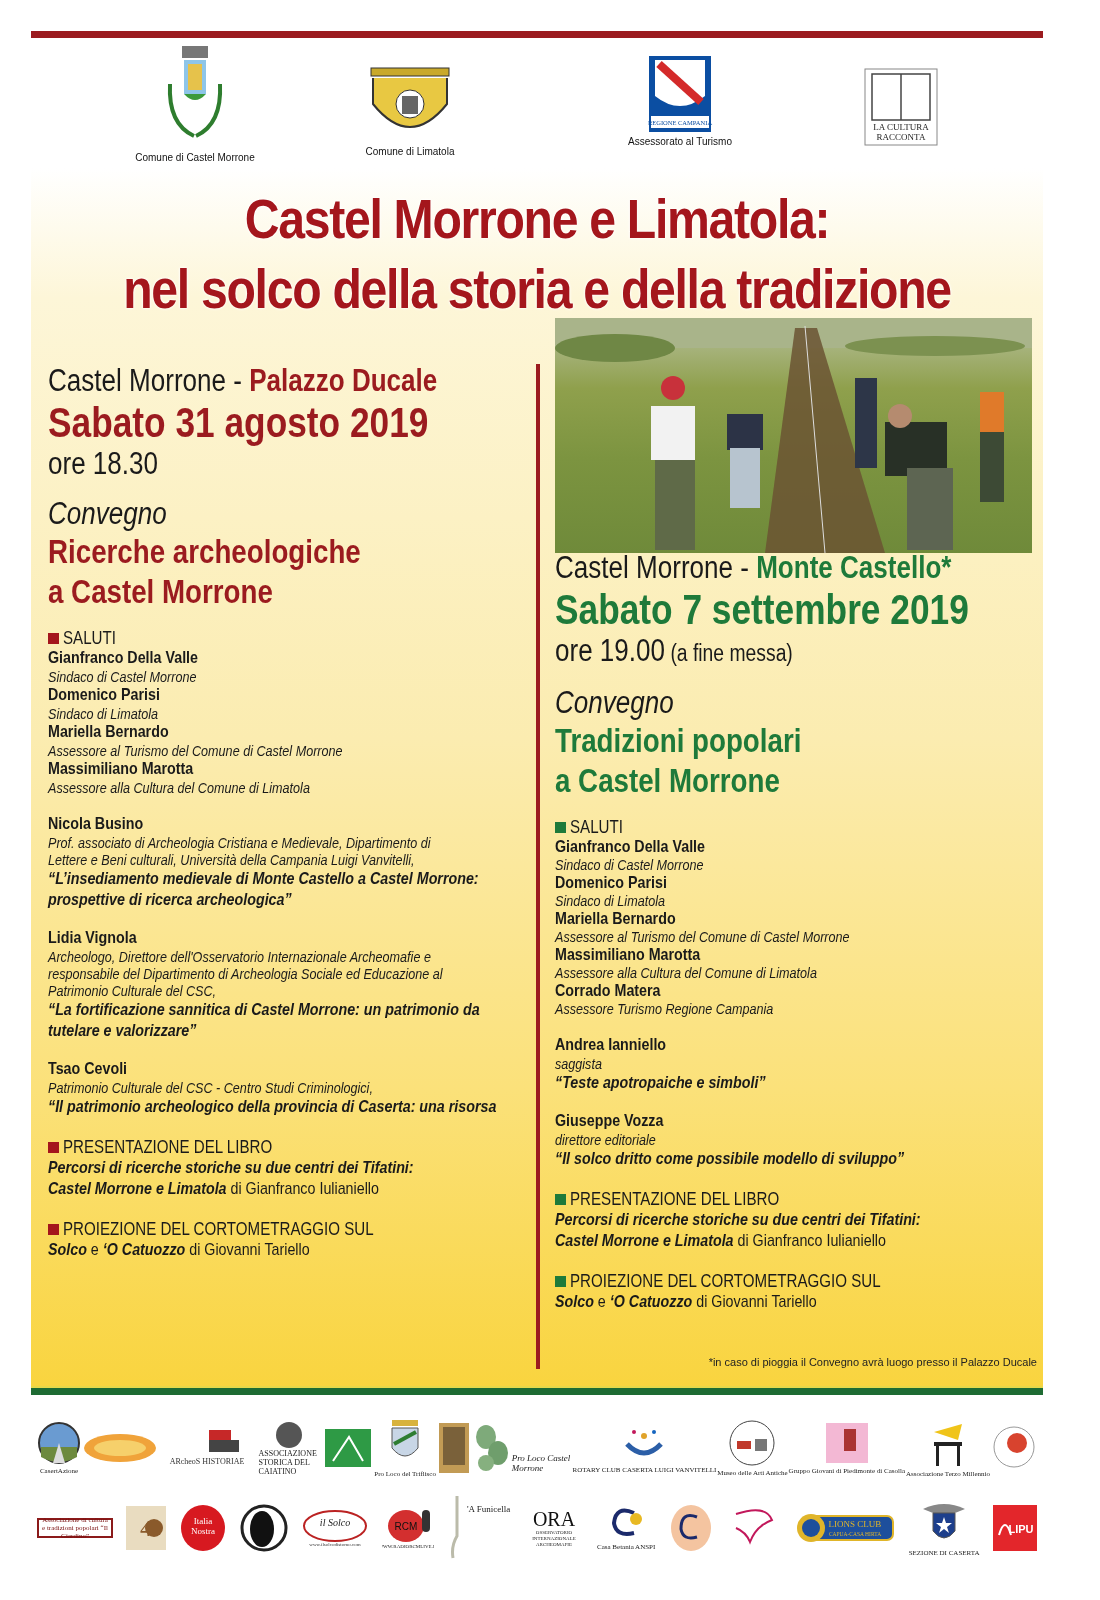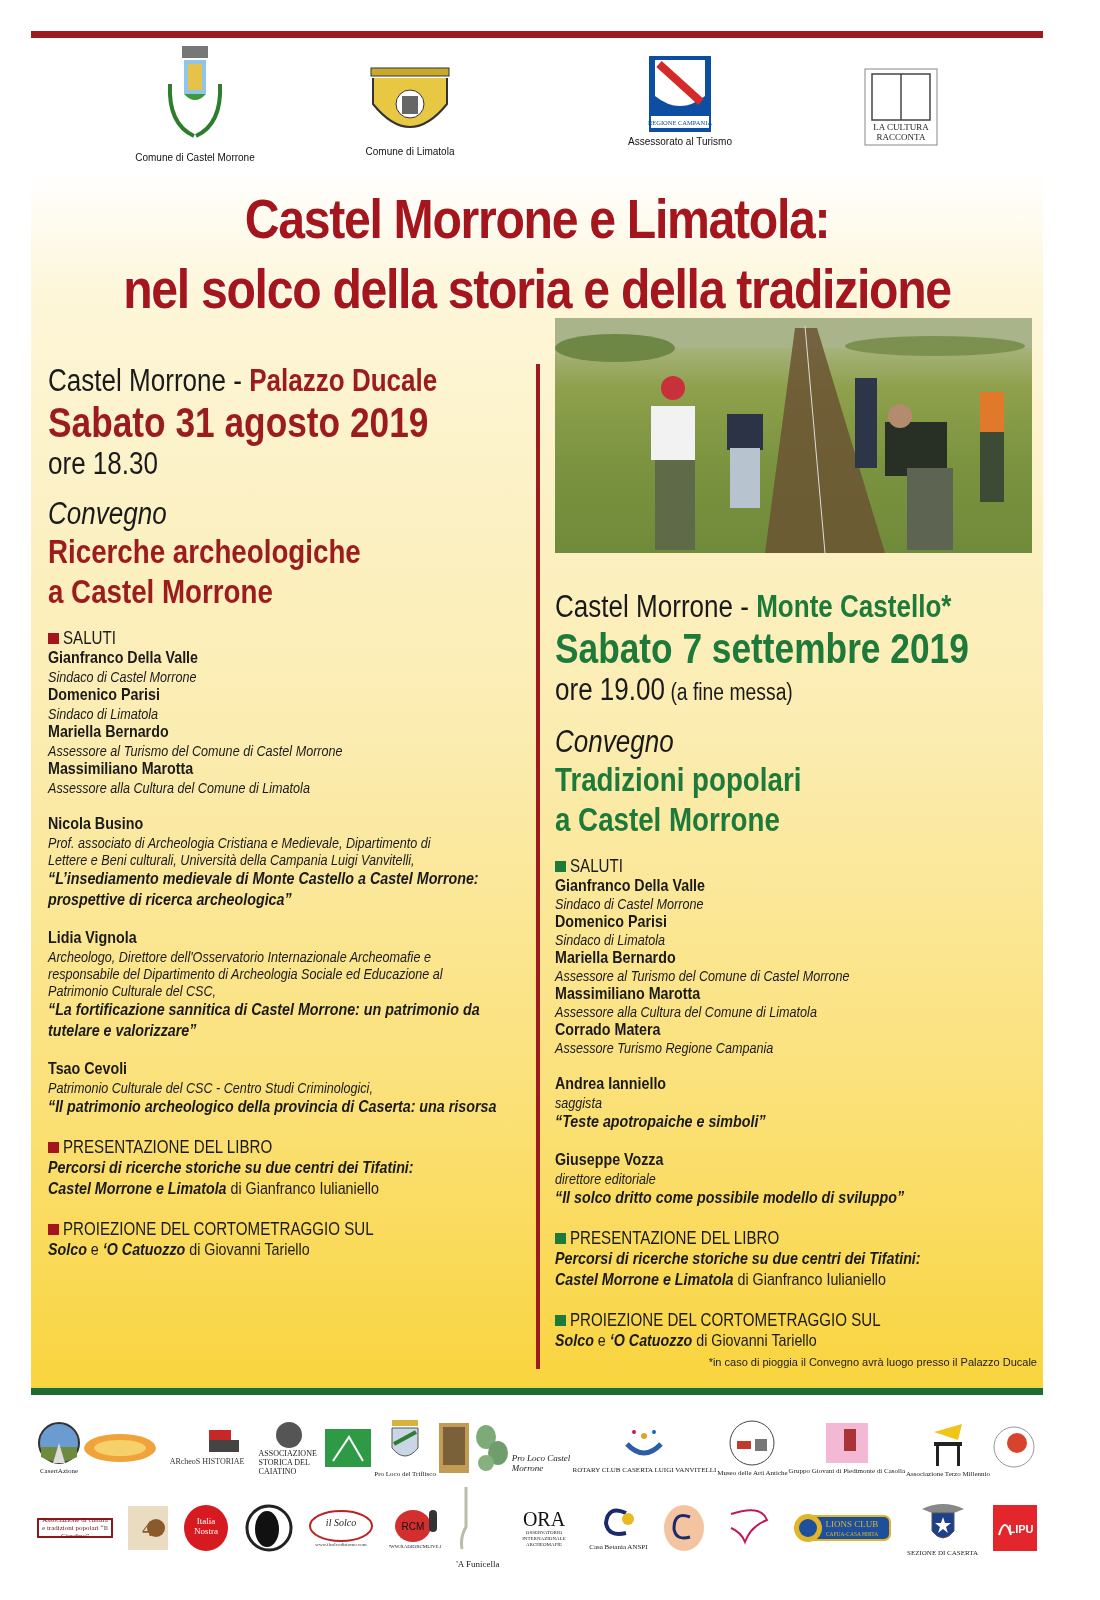--- a/index.html
+++ b/index.html
@@ -21,21 +21,21 @@
   .logo-shape { display: block; }
 
   .title { position: absolute; left: 31px; width: 1012px; text-align: center; color: #a4161c;
     font-family: "Liberation Sans", sans-serif; font-weight: bold; letter-spacing: -1.5px;
     text-shadow: 0 0 3px #fff, 0 0 3px #fff; transform: scaleX(0.86); transform-origin: center; }
   .title.l1 { top: 186px; font-size: 56px; }
   .title.l2 { top: 256px; font-size: 56px; }
 
   .col { position: absolute; }
   .col-left { left: 48px; top: 362px; width: 480px; }
-  .col-right { left: 555px; top: 588px; width: 480px; }
+  .col-right { left: 555px; top: 549px; width: 480px; }
 
   .narrow { display: inline-block; transform: scaleX(0.84); transform-origin: left center; white-space: nowrap; }
 
   .venue { font-size: 31px; line-height: 38px; color: #1a1a1a; }
   .venue .em-red { color: #9b1b1f; font-weight: bold; }
   .venue .em-green { color: #1e7a3a; font-weight: bold; }
   .date { font-size: 42px; line-height: 46px; font-weight: bold; }
   .date.red { color: #9b1b1f; text-decoration: underline; }
   .date.green { color: #1e7a3a; }
   .time { font-size: 31px; line-height: 36px; color: #1a1a1a; }
@@ -402,21 +402,21 @@
           </svg>
       </div>
       <div class="spon">
         <svg width="52" height="44" viewBox="0 0 52 44">
             <ellipse cx="24" cy="20" rx="18" ry="16" fill="#d32f2f"></ellipse>
             <text x="24" y="24" font-size="10" text-anchor="middle" fill="#111" font-family="Liberation Sans, sans-serif">RCM</text>
             <rect x="40" y="4" width="8" height="22" rx="4" fill="#333"></rect>
             <text x="26" y="42" font-size="5" text-anchor="middle" fill="#222">WWW.RADIORCMLIVE.IT</text>
           </svg>
       </div>
-      <div class="spon" style="flex-direction:column; align-items:flex-start;">
+      <div class="spon" style="flex-direction:row; align-items:flex-start;">
         <svg width="20" height="64" viewBox="0 0 20 64">
             <path d="M10 0 L10 40 Q4 50 6 62" stroke="#bba" stroke-width="3" fill="none"></path>
           </svg>
         <span style="font-size:9px; margin-top:8px;">'A Funicella</span>
       </div>
       <div class="spon">
         <svg width="60" height="44" viewBox="0 0 60 44">
             <text x="30" y="20" font-size="20" text-anchor="middle" fill="#111" font-family="Liberation Serif, serif">ORA</text>
             <text x="30" y="28" font-size="5" text-anchor="middle" fill="#222" font-family="Liberation Serif, serif">OSSERVATORIO</text>
             <text x="30" y="34" font-size="5" text-anchor="middle" fill="#222" font-family="Liberation Serif, serif">INTERNAZIONALE</text>

